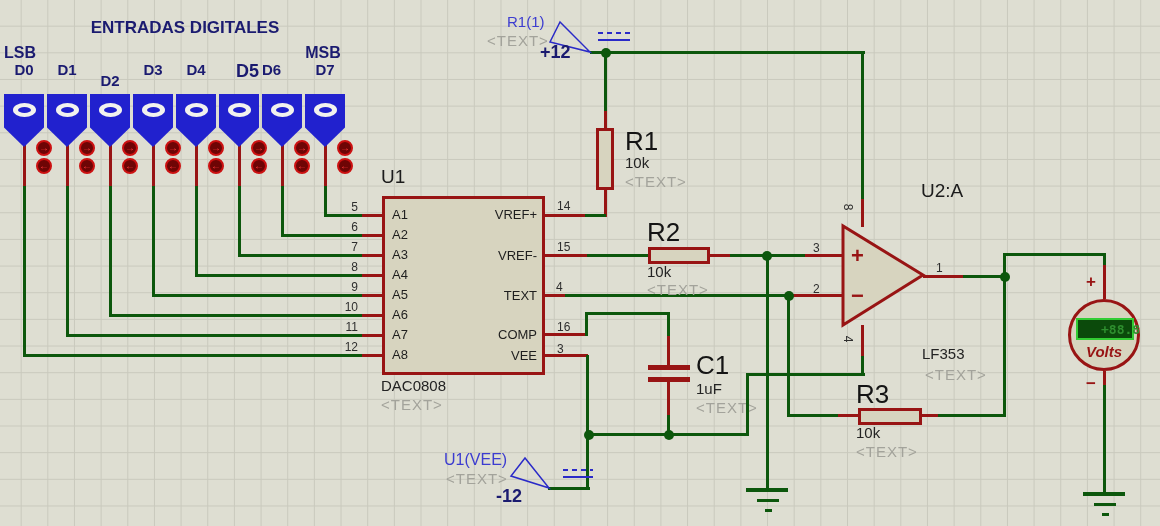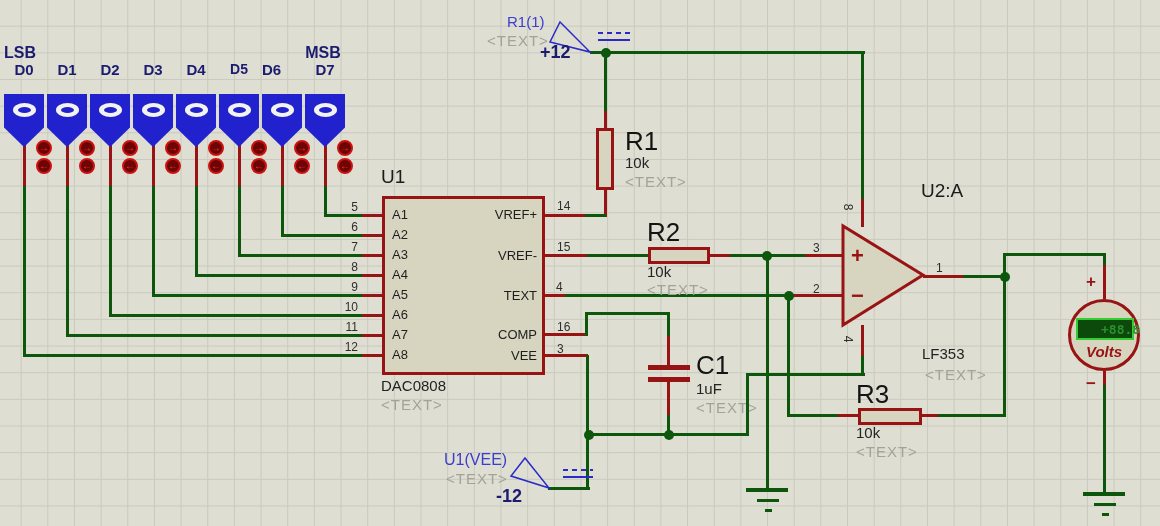--- a/index.html
+++ b/index.html
@@ -46,29 +46,30 @@
        line-height:12px;text-align:center;font-weight:bold;cursor:pointer;}
   .gndbar{position:absolute;background:var(--g);}
   .rot90{transform:rotate(90deg);transform-origin:center;}
   .sym{position:absolute;color:var(--r);font-weight:bold;}
 </style>
 </head>
 <body>
 
 <div id="canvas">
 
+  <div class="txt navy" style="left:55px;top:18px;width:260px;text-align:center;font-size:17px;">ENTRADAS DIGITALES</div>
   <div class="txt navy" style="left:4px;top:44px;font-size:16px;">LSB</div>
   <div class="txt navy" style="left:300px;top:44px;width:46px;text-align:center;font-size:16px;">MSB</div>
 
   <div class="txt navy" style="left:4px;top:61px;width:40px;text-align:center;font-size:15px;">D0</div>
   <div class="txt navy" style="left:47px;top:61px;width:40px;text-align:center;font-size:15px;">D1</div>
-  <div class="txt navy" style="left:90px;top:61px;width:40px;text-align:center;font-size:15px;">D2</div>
+  <div class="txt navy" style="left:90px;top:72px;width:40px;text-align:center;font-size:15px;">D2</div>
   <div class="txt navy" style="left:133px;top:61px;width:40px;text-align:center;font-size:15px;">D3</div>
   <div class="txt navy" style="left:176px;top:61px;width:40px;text-align:center;font-size:15px;">D4</div>
-  <div class="txt navy" style="left:219px;top:61px;width:40px;text-align:center;font-size:14px;">D5</div>
+  <div class="txt navy" style="left:219px;top:61px;width:40px;text-align:right;font-size:18px;">D5</div>
   <div class="txt navy" style="left:262px;top:61px;width:40px;text-align:left;font-size:15px;">D6</div>
   <div class="txt navy" style="left:305px;top:61px;width:40px;text-align:center;font-size:15px;">D7</div>
 
   <div class="w red" style="left:23px;top:143px;width:3px;height:45px;"></div>
   <div class="w" style="left:23px;top:186px;width:3px;height:171px;"></div>
   <div class="w" style="left:23px;top:354px;width:341px;height:3px;"></div>
   <div class="w red" style="left:362px;top:354px;width:20px;height:3px;"></div>
 
   <div class="w red" style="left:66px;top:143px;width:3px;height:45px;"></div>
   <div class="w" style="left:66px;top:186px;width:3px;height:151px;"></div>

